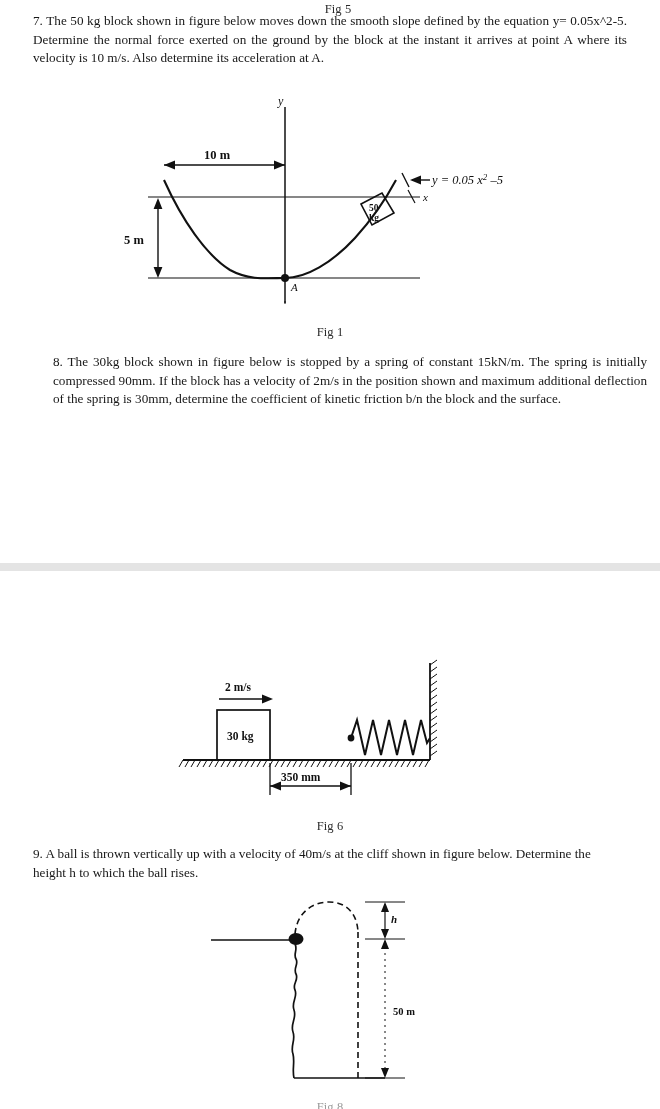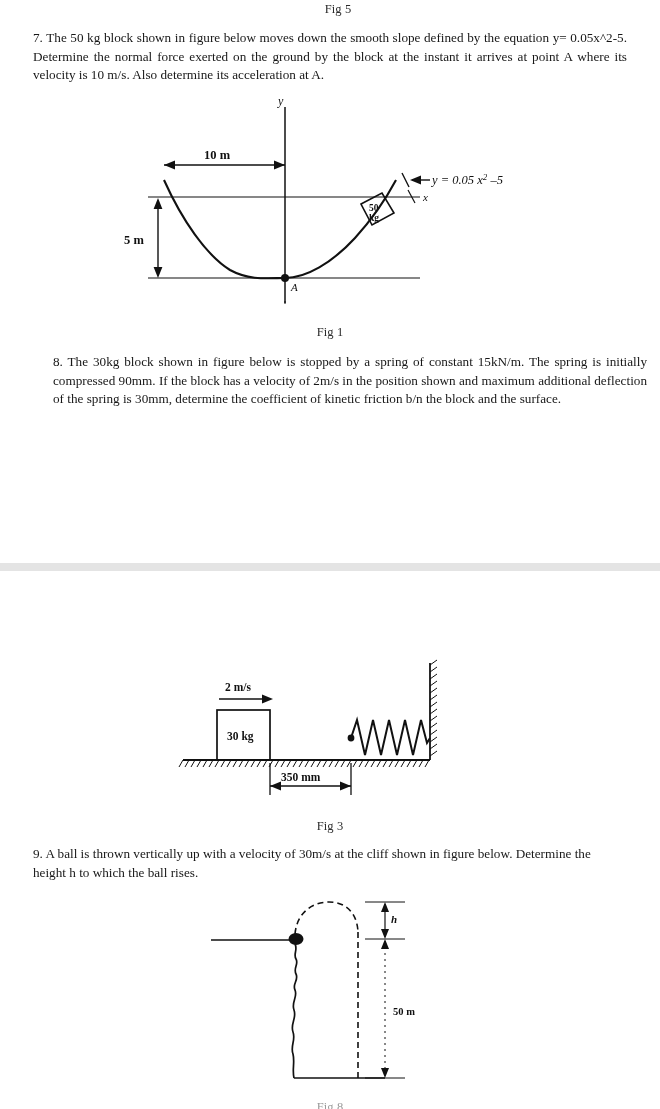--- a/index.html
+++ b/index.html
@@ -56,21 +56,21 @@
   .lbl-b { font-weight: bold; }
   .lbl-i { font-style: italic; }
 </style>
 </head>
 <body>
 
 <div class="page">
 
   <div class="fig-caption" style="top:2px;margin-left:8px;">Fig 5</div>
 
-  <div class="para" style="top:29px;">7. The 50 kg block shown in figure below moves down the smooth slope defined by the equation y= 0.05x^2-5. Determine the normal force exerted on the ground by the block at the instant it arrives at point A where its velocity is 10 m/s. Also determine its acceleration at A.</div>
+  <div class="para" style="top:12px;">7. The 50 kg block shown in figure below moves down the smooth slope defined by the equation y= 0.05x^2-5. Determine the normal force exerted on the ground by the block at the instant it arrives at point A where its velocity is 10 m/s. Also determine its acceleration at A.</div>
 
   <div class="fig" style="left:120px; top:95px; width:430px; height:215px;">
     <svg width="430" height="215" viewBox="0 0 430 215">
 
       <line class="stroke" x1="165" y1="12" x2="165" y2="208" stroke-width="1.5"></line>
 
       <line class="stroke" x1="28" y1="102" x2="300" y2="102" stroke-width="1.1"></line>
 
       <line class="stroke" x1="288" y1="95" x2="295" y2="108" stroke-width="1.2"></line>
 
@@ -201,23 +201,23 @@
 
       <line class="stroke" x1="95" y1="108" x2="95" y2="140" stroke-width="1.3"></line>
       <line class="stroke" x1="176" y1="108" x2="176" y2="140" stroke-width="1.3"></line>
       <line class="stroke" x1="95" y1="131" x2="176" y2="131" stroke-width="1.3"></line>
       <polygon points="95,131 106,126.5 106,135.5" fill="#111"></polygon>
       <polygon points="176,131 165,126.5 165,135.5" fill="#111"></polygon>
       <text class="lbl lbl-b" x="106" y="126" font-size="11.5">350 mm</text>
     </svg>
   </div>
 
-  <div class="fig-caption" style="top:819px;">Fig 3</div>
-
-  <div class="para nojust" style="top:845px;">9. A ball is thrown vertically up with a velocity of 30m/s at the cliff shown in figure below. Determine the height h to which the ball rises.</div>
+  <div class="fig-caption" style="top:819px;">Fig 6</div>
+
+  <div class="para nojust" style="top:845px;">9. A ball is thrown vertically up with a velocity of 40m/s at the cliff shown in figure below. Determine the height h to which the ball rises.</div>
 
   <div class="fig" style="left:205px; top:890px; width:250px; height:205px;">
     <svg width="250" height="205" viewBox="0 0 250 205">
 
       <line class="stroke" x1="6" y1="50" x2="88" y2="50" stroke-width="1.6"></line>
 
       <ellipse cx="91" cy="49" rx="7.5" ry="6" fill="#111"></ellipse>
 
       <path class="stroke" stroke-width="1.6" stroke-dasharray="6 4" d="M 90 44 C 92 22, 108 12, 124 12 C 140 12, 152 22, 153 42"></path>
 

